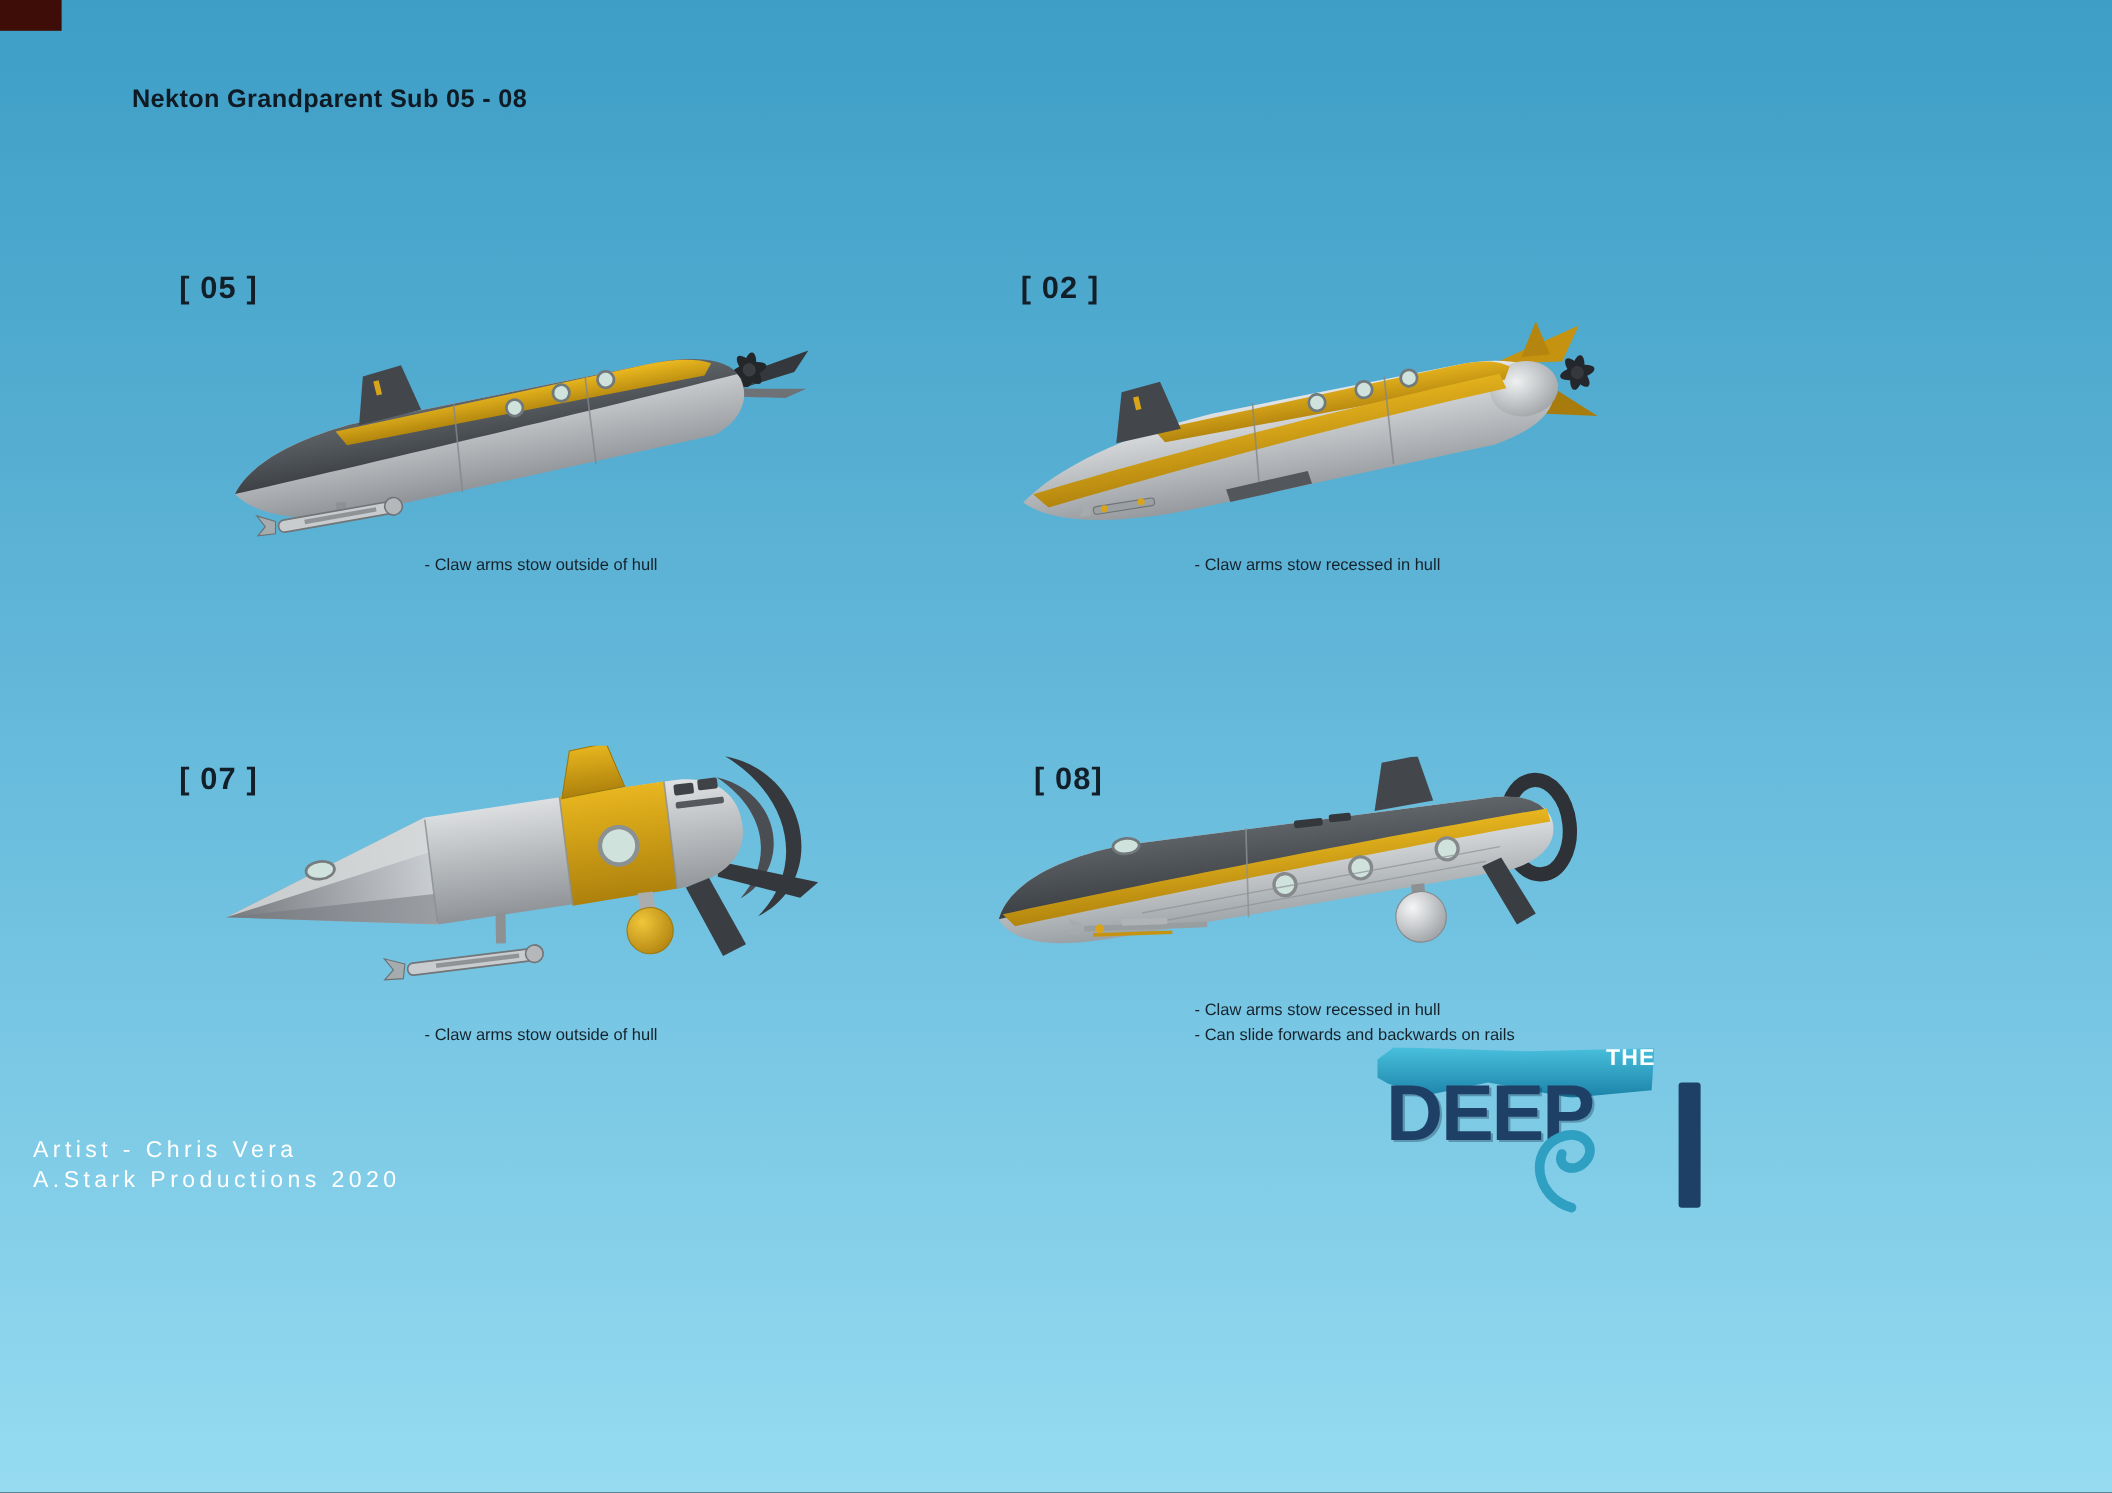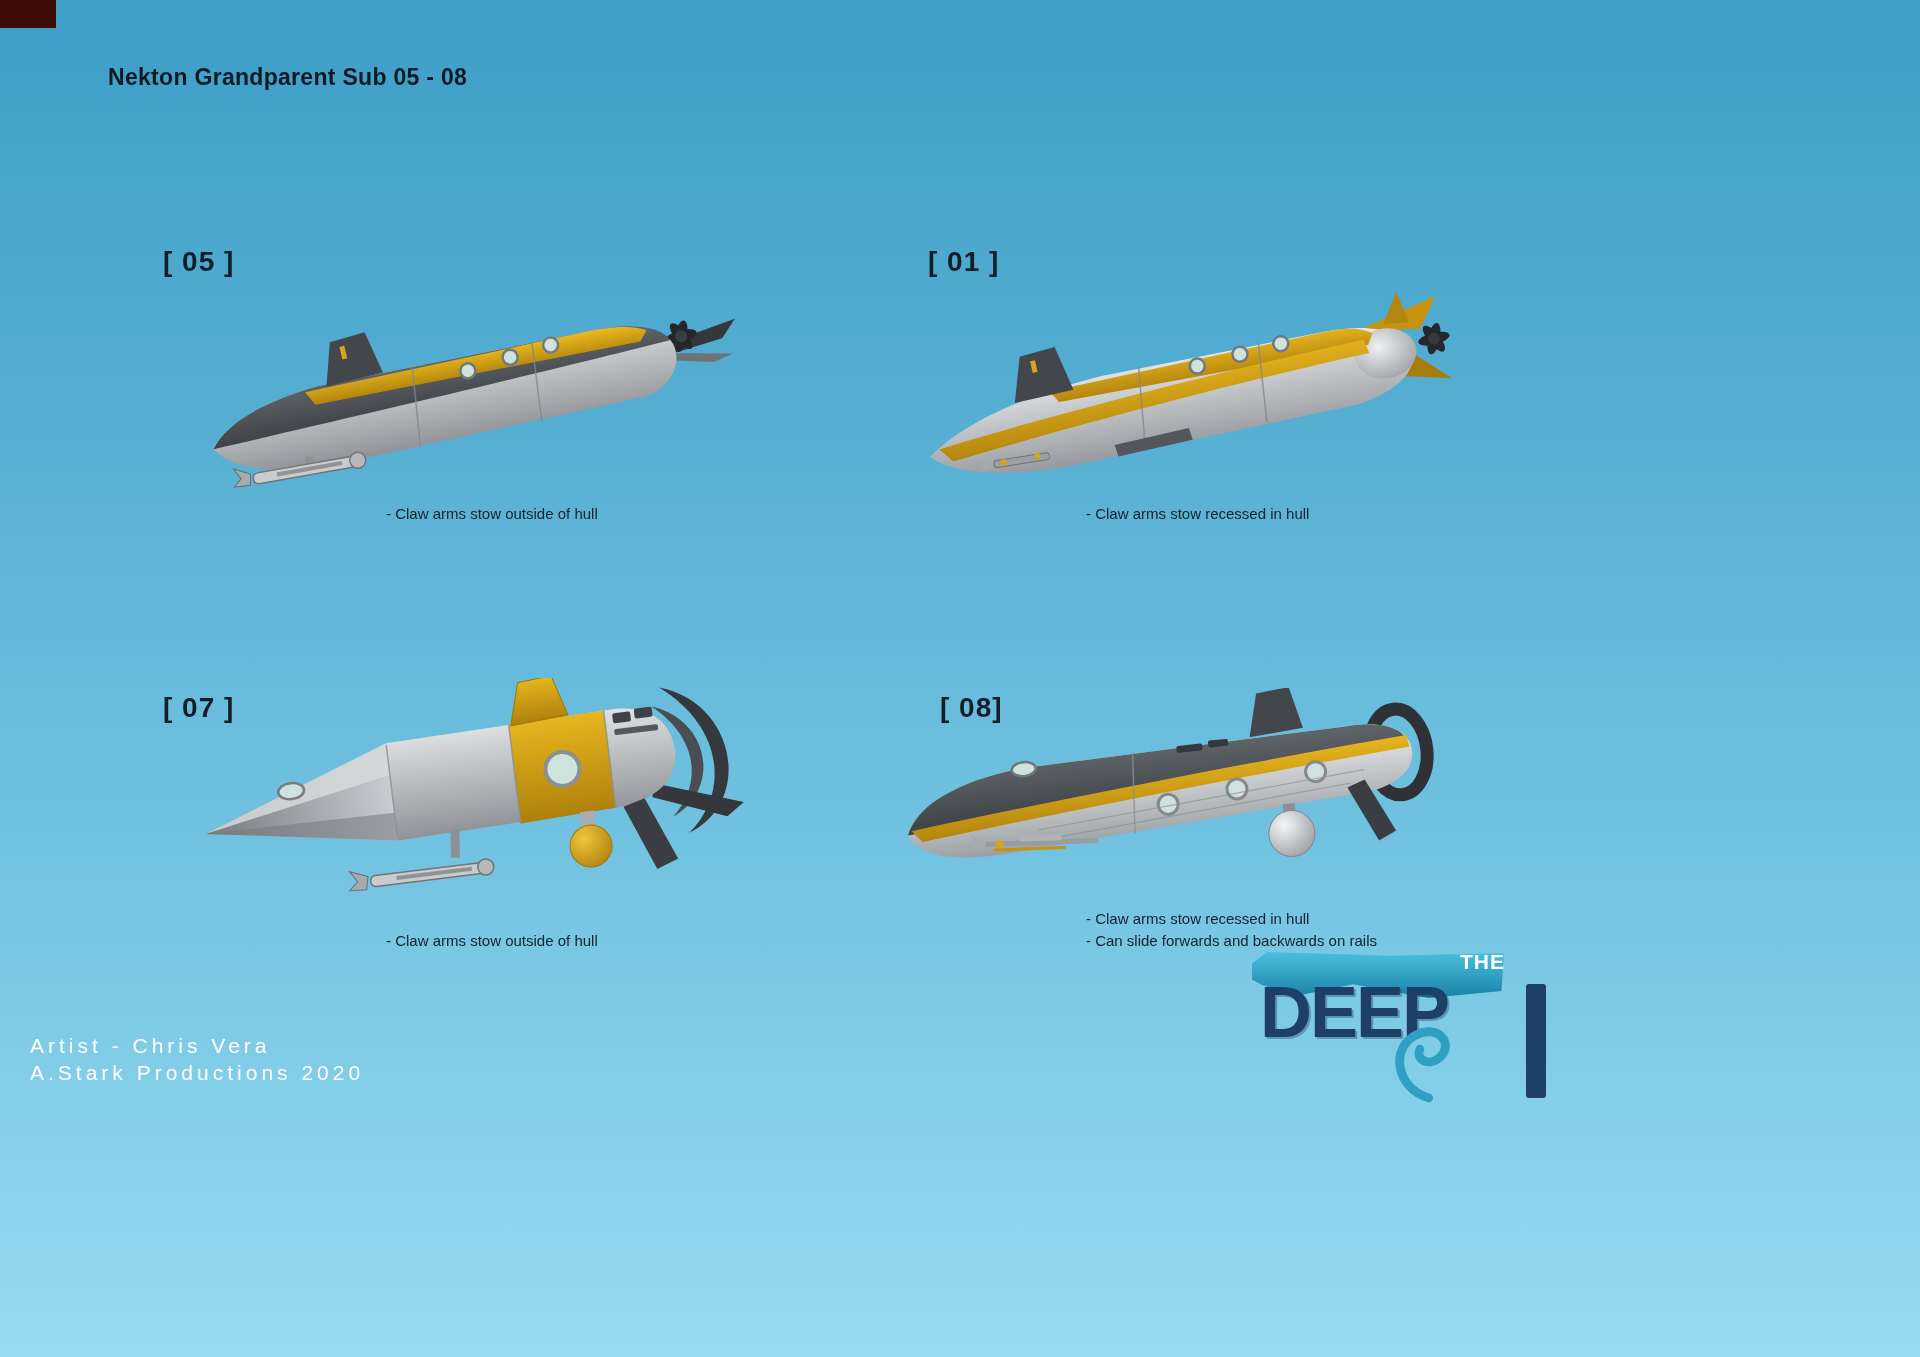--- a/index.html
+++ b/index.html
@@ -17,21 +17,21 @@
   .corner-mark {
     position: absolute;
     left: 0; top: 0;
     width: 56px; height: 28px;
     background: #3f0d08;
   }
 
   .title {
     position: absolute;
     left: 108px; top: 64px;
-    margin: 0;
+    margin: 12px;
     font-size: 23px;
     font-weight: bold;
     letter-spacing: 0.3px;
     color: #0f1b24;
   }
 
   .sub-label {
     position: absolute;
     font-size: 28px;
     font-weight: bold;
@@ -139,21 +139,21 @@
           <path d="M62,143 l-16,-8 l6,11 l-8,7 l16,1 Z" fill="#a6abae" stroke="#6b6f72" stroke-width="1"></path>
         </g>
       </g>
     </svg>
   </div>
 
   <div class="note" style="left:386px; top:503px;">
     <span class="note-line">- Claw arms stow outside of hull</span>
   </div>
 
-  <div class="sub-label" style="left:928px; top:246px;">[ 01 ]</div>
+  <div class="sub-label" style="left:928px; top:246px;">[ 02 ]</div>
 
   <div class="render" style="left:900px; top:292px; width:575px; height:215px;">
     <svg viewBox="0 0 575 215">
       <defs>
         <linearGradient id="s6low" x1="0" y1="0" x2="0" y2="1">
             <stop offset="0" stop-color="#e6e8ea"></stop>
             <stop offset="1" stop-color="#969a9e"></stop>
           </linearGradient>
         <linearGradient id="s6yel" x1="0" y1="0" x2="0" y2="1">
             <stop offset="0" stop-color="#e3b11d"></stop>

